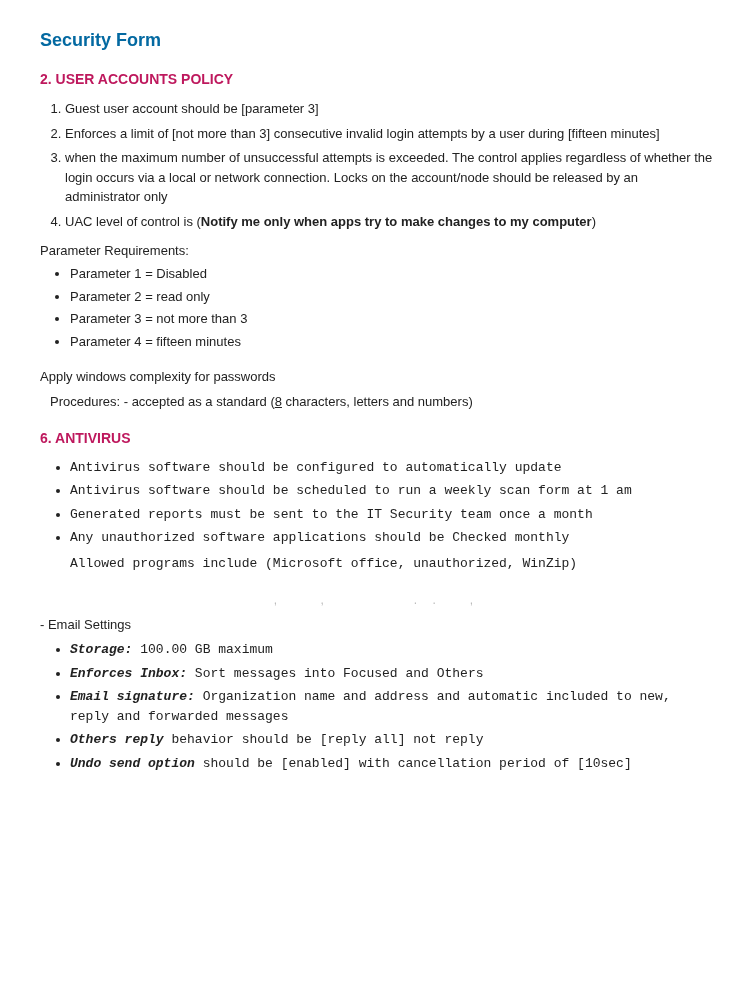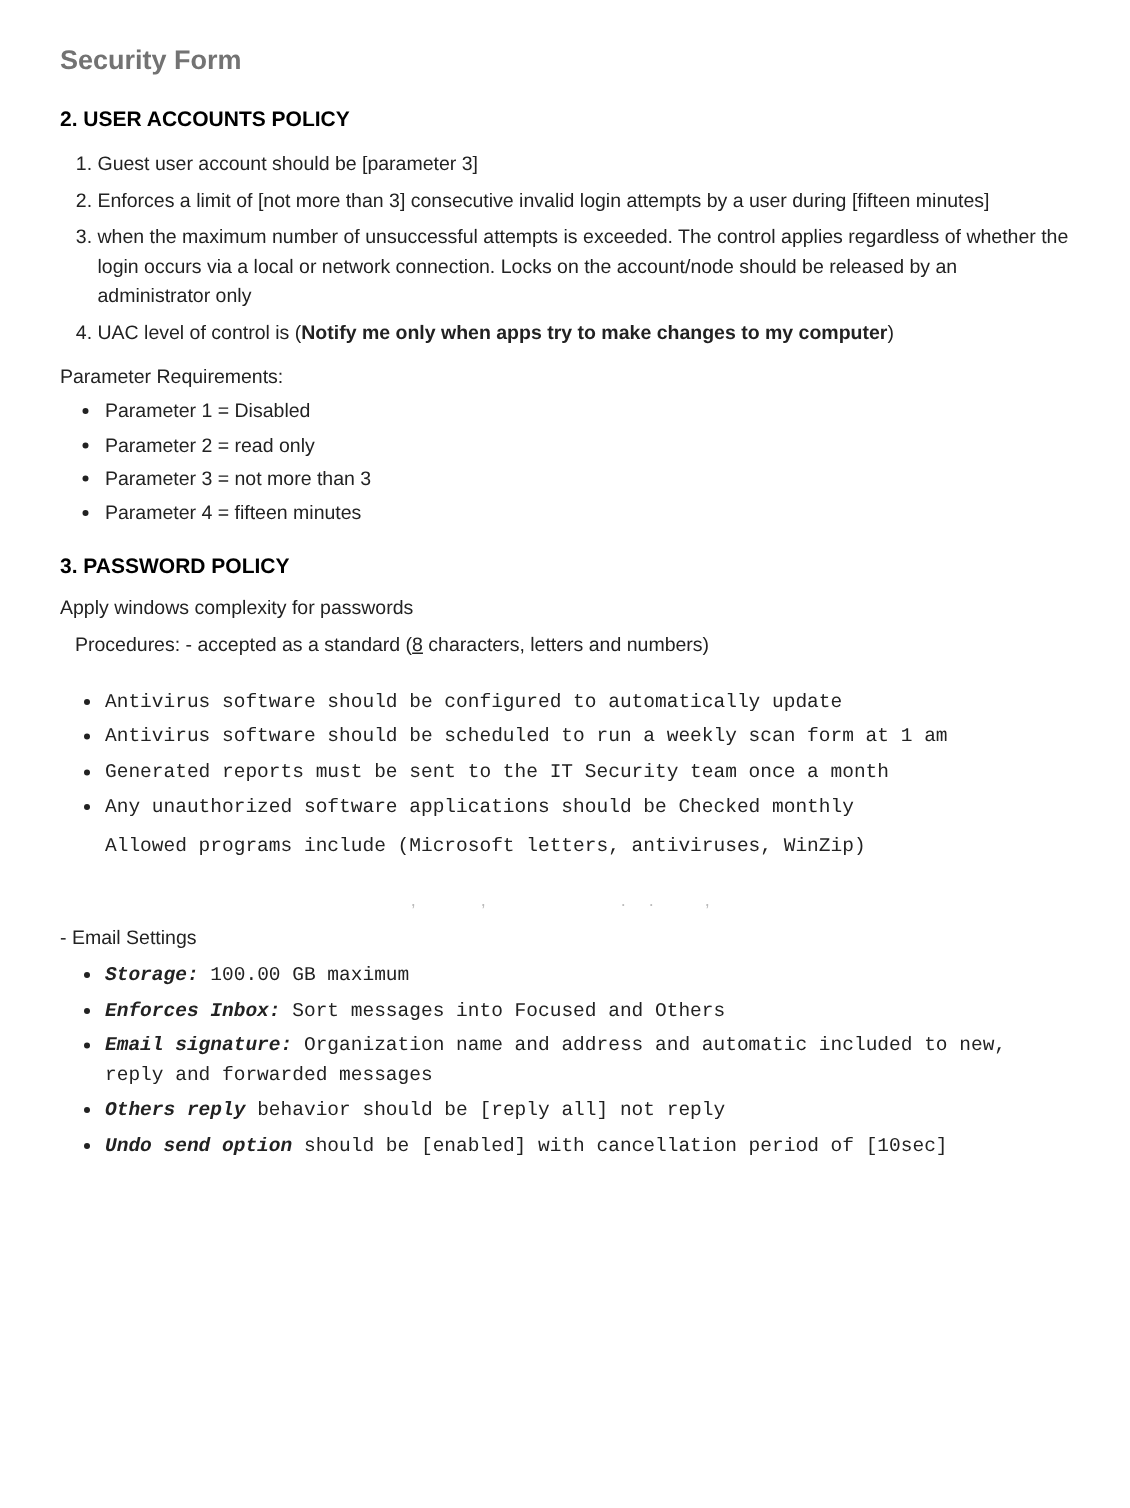--- a/index.html
+++ b/index.html
@@ -12,27 +12,27 @@
       font-family: Arial, sans-serif;
       font-size: 13px;
       color: #222;
       width: 753px;
       min-height: 1005px;
       padding: 30px 40px;
     }
     .page-title {
       font-size: 18px;
       font-weight: bold;
-      color: #737373;
+      color: #0369a1;
       margin-bottom: 20px;
     }
     .section-heading {
       font-size: 14px;
       font-weight: bold;
-      color: #000000;
+      color: #be185d;
       text-transform: uppercase;
       margin-bottom: 12px;
       margin-top: 10px;
     }
     ol.policy-list {
       margin-left: 25px;
       margin-bottom: 12px;
     }
     ol.policy-list li {
       margin-bottom: 5px;
@@ -132,35 +132,35 @@
   <div class="param-req-label">Parameter Requirements:</div>
   <ul class="param-list">
     <li>Parameter 1 = Disabled</li>
     <li>Parameter 2 = read only</li>
     <li>Parameter 3 = not more than 3</li>
     <li>Parameter 4 = fifteen minutes</li>
   </ul>
 </div>
 
 <div class="section-block">
-  <div class="section-heading">3.  PASSWORD POLICY</div>
   <div class="apply-text">Apply windows complexity for passwords</div>
   <div class="procedures-text">
     <span>Procedures:  - accepted as a standard (</span><span class="underline">8</span><span> characters, letters and numbers)</span>
   </div>
 </div>
 
 <div class="section-block">
+  <div class="section-heading">6.  ANTIVIRUS</div>
   <ul class="bullet-list">
     <li>Antivirus software should be configured to automatically update</li>
     <li>Antivirus software should be scheduled to run a weekly scan form at 1 am</li>
     <li>Generated reports must be sent to the IT Security team once a month</li>
     <li>Any unauthorized software applications should be Checked monthly</li>
     <li style="list-style:none; margin-top:6px;">
-      <span>Allowed programs include (Microsoft letters, antiviruses, WinZip)</span>
+      <span>Allowed programs include (Microsoft office, unauthorized, WinZip)</span>
     </li>
   </ul>
 </div>
 
 <div class="section-divider" style="text-align:center; margin: 20px 0 10px 0; color:#bbb; font-size:12px; letter-spacing:6px;">
   ,&nbsp;&nbsp;&nbsp;&nbsp;,&nbsp;&nbsp;&nbsp;&nbsp;&nbsp;&nbsp;&nbsp;&nbsp;&nbsp;.&nbsp;.&nbsp;&nbsp;&nbsp;,
 </div>
 
 <div class="section-block">
   <div class="email-settings-label">- Email Settings</div>

